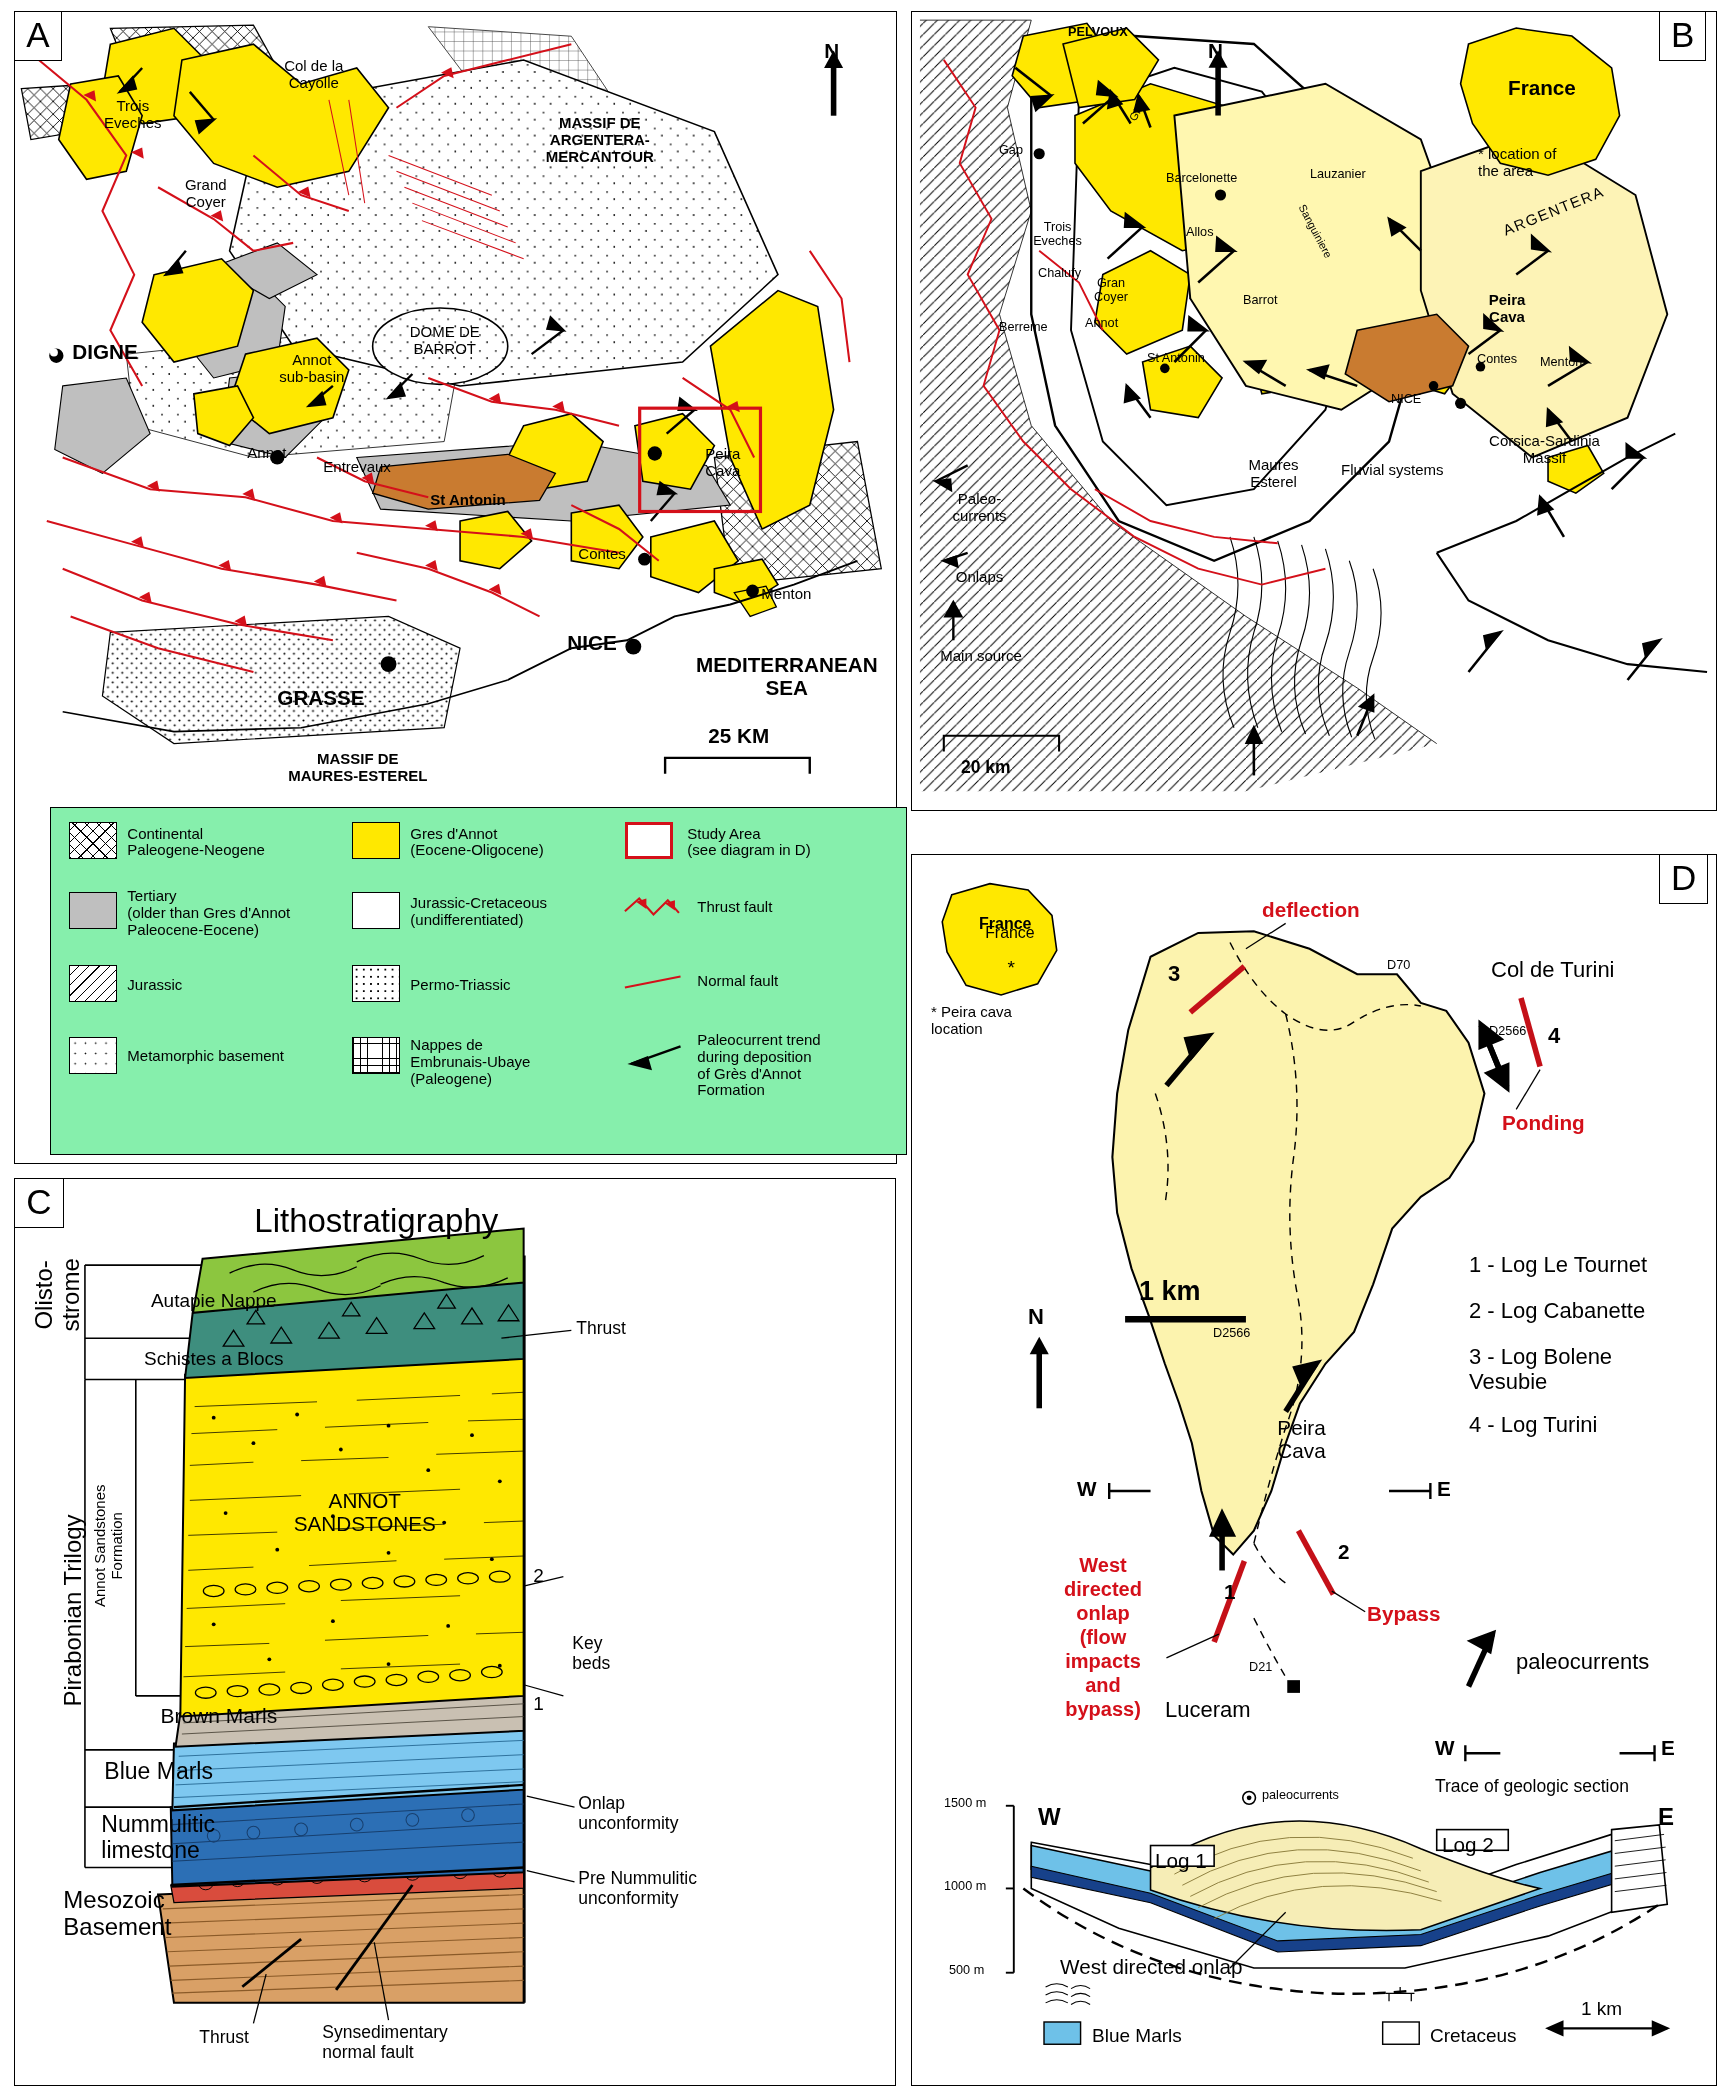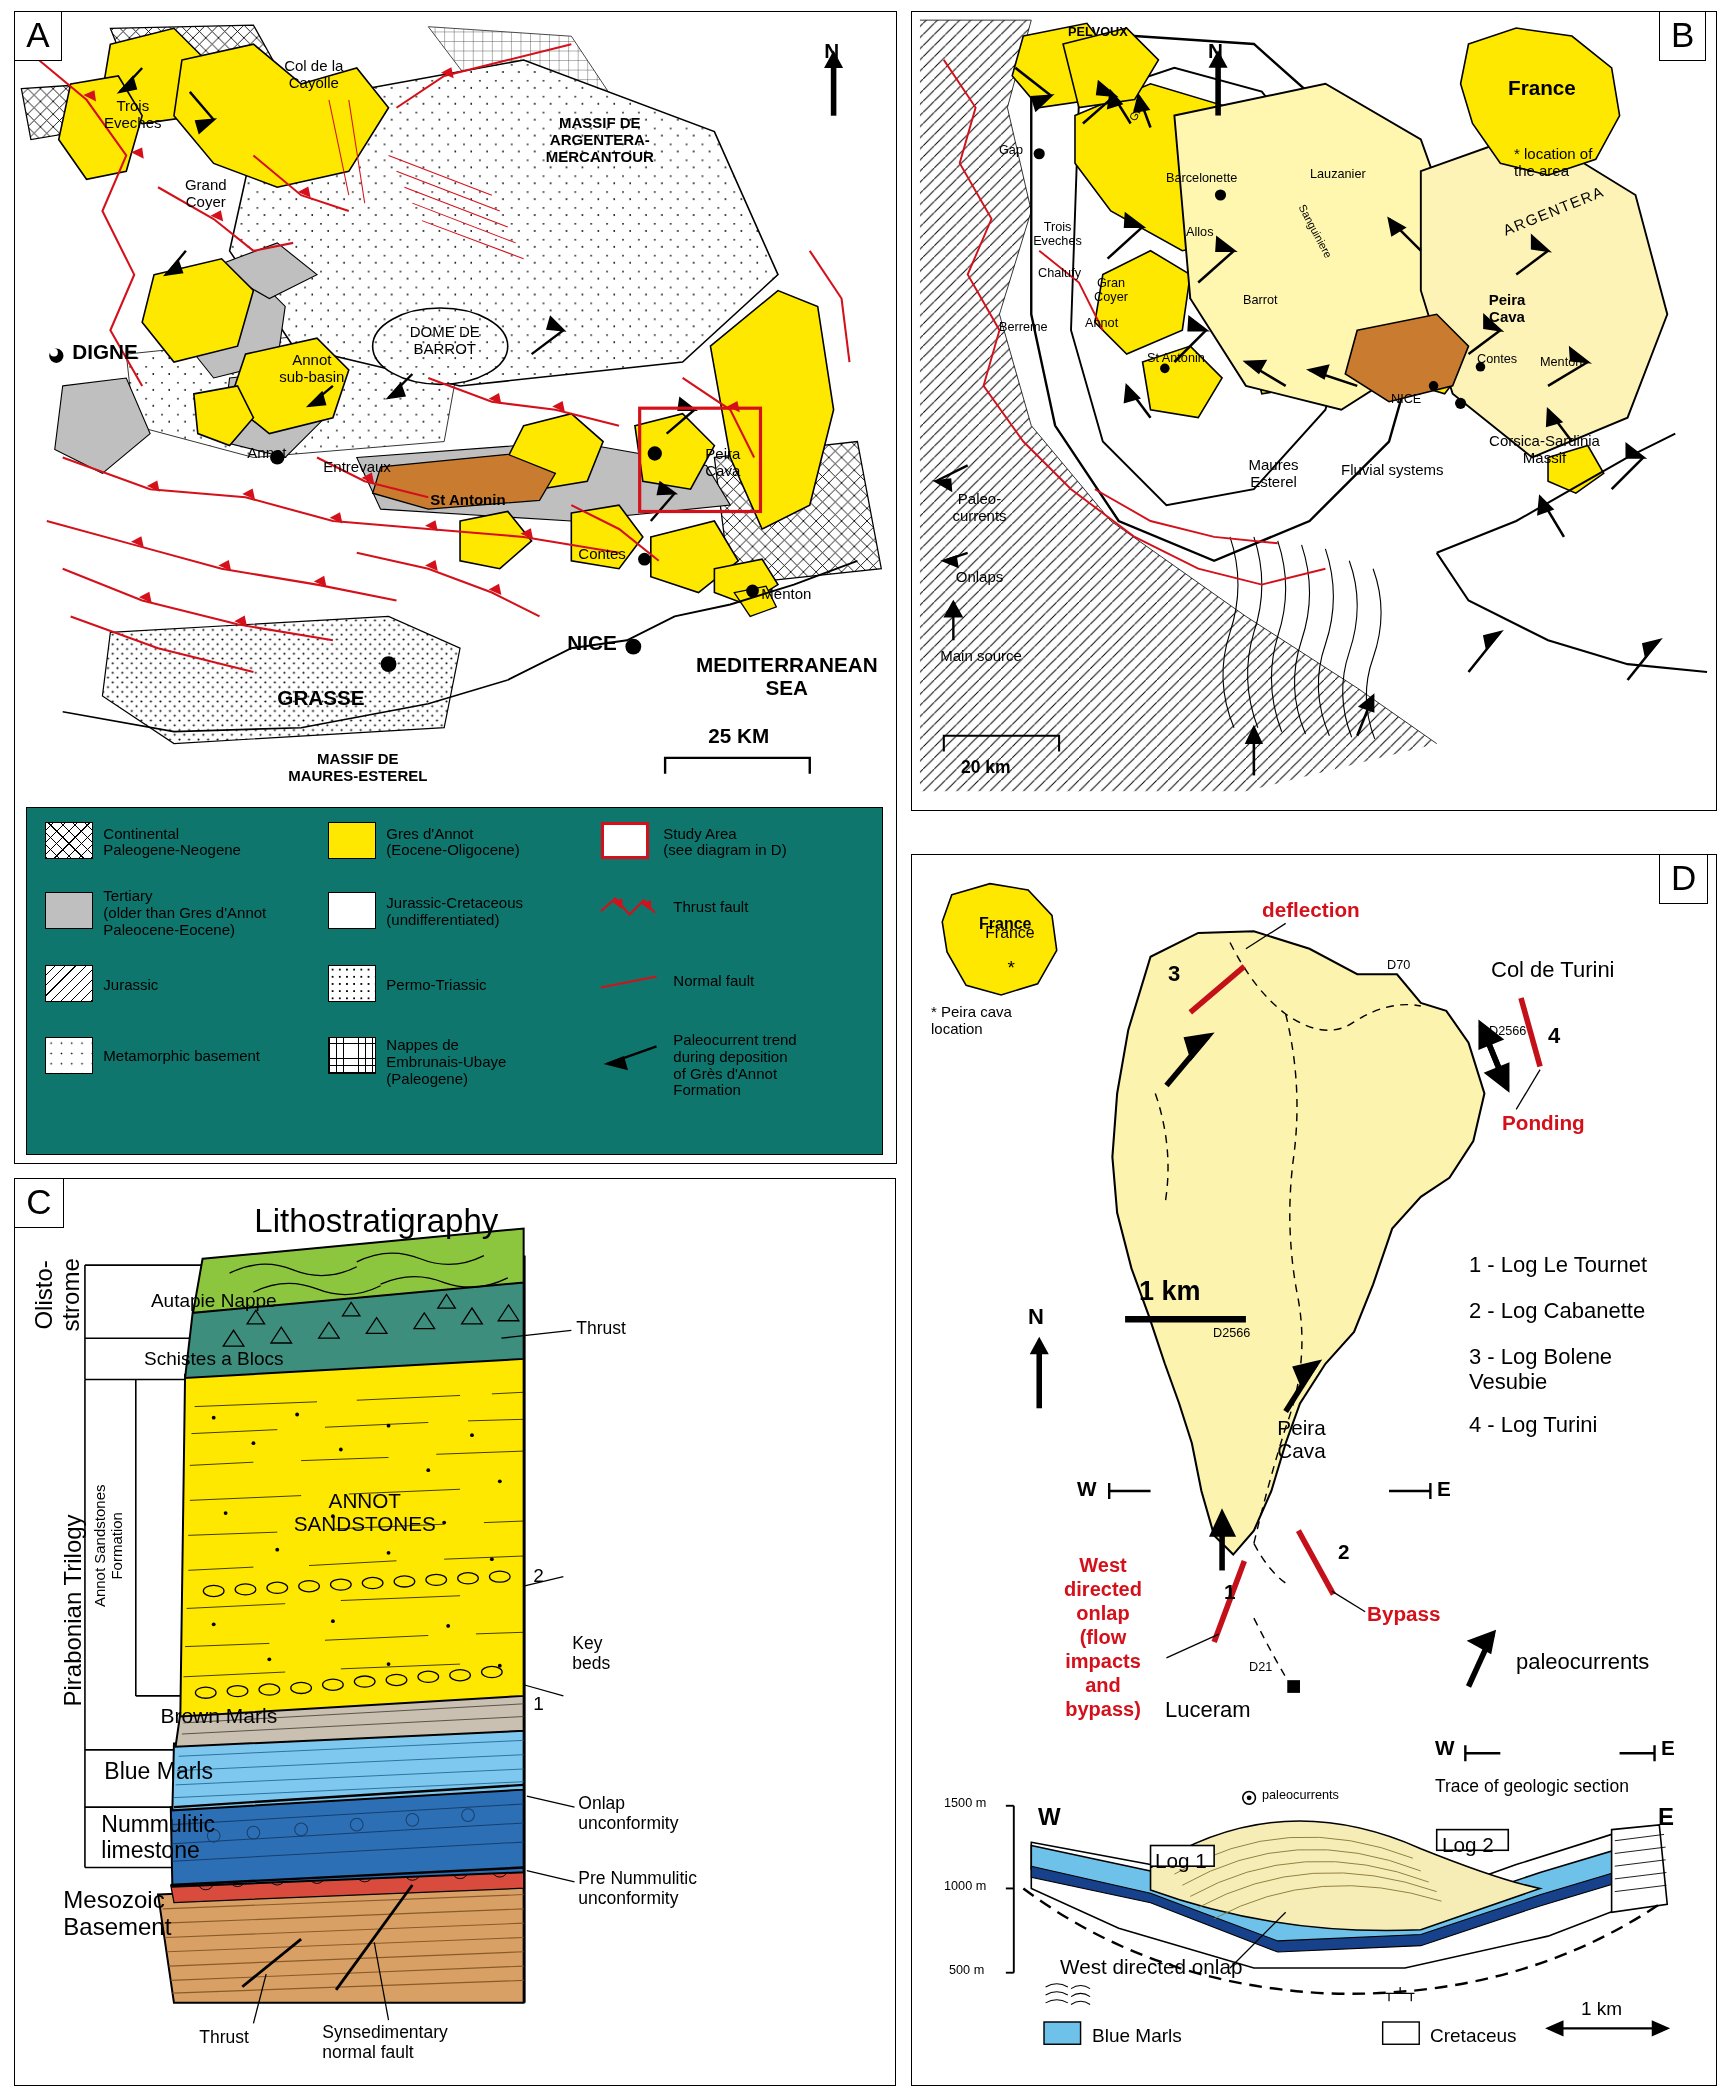--- a/index.html
+++ b/index.html
@@ -9,21 +9,21 @@
   .panel-letter{position:absolute;border:1.6px solid #000;background:#fff;font-size:35px;
       line-height:1;padding:4.8px 11px 8px 11px;font-family:"Liberation Sans",sans-serif;z-index:40;}
   .lbl{position:absolute;font-size:15px;line-height:1.12;white-space:pre-line;z-index:30;}
   .lbl.b{font-weight:bold;}
   .lbl.red{color:#d4101a;font-weight:bold;}
   .lbl.c{text-align:center;}
   .big{font-size:20.7px;}
   .sm{font-size:12.7px;text-align:right;}
   .xsm{font-size:11px;}
   svg{position:absolute;top:0;left:0;overflow:visible;}
-  .legendbox{position:absolute;border:1.6px solid #000;background:#0f766e;box-sizing:border-box;}
+  .legendbox{position:absolute;border:1.6px solid #000;background:#86efac;box-sizing:border-box;margin-left:24px;}
   .swatch{position:absolute;border:1.2px solid #000;box-sizing:border-box;}
 </style>
 </head>
 <body>
 
 <div id="page">
 
 <div class="panel" style="left:14.3px;top:11px;width:883px;height:1153px;">
   <svg width="879" height="1150" viewBox="0 0 1106 1446">
     <defs>
@@ -426,21 +426,21 @@
   <div class="lbl sm" style="left:565px;top:340px;">Contes</div>
   <div class="lbl sm" style="left:628px;top:343px;">Menton</div>
   <div class="lbl sm" style="left:479px;top:380px;">NICE</div>
   <div class="lbl c" style="left:310px;top:445px;width:103px;">Maures
 Esterel</div>
   <div class="lbl c" style="left:549px;top:421px;width:167px;">Corsica-Sardinia
 Massif</div>
   <div class="lbl" style="left:429px;top:450px;">Fluvial systems</div>
   <div class="lbl b big" style="left:296px;top:27px;">N</div>
   <div class="lbl b big" style="left:596px;top:64px;">France</div>
-  <div class="lbl" style="left:566px;top:134px;margin-left:36px;">* location of
+  <div class="lbl" style="left:566px;top:134px;">* location of
 the area</div>
   <div class="lbl c" style="left:8px;top:479px;width:119px;">Paleo-
 currents</div>
   <div class="lbl c" style="left:8px;top:557px;width:119px;">Onlaps</div>
   <div class="lbl c" style="left:1.6px;top:636px;width:135px;">Main source</div>
   <div class="lbl b" style="left:49px;top:746px;font-size:17.5px;">20 km</div>
 </div>
 <div class="panel-letter" style="left:1659px;top:11px;">B</div>
 
 <div class="panel" style="left:14.3px;top:1178px;width:882px;height:908px;">

